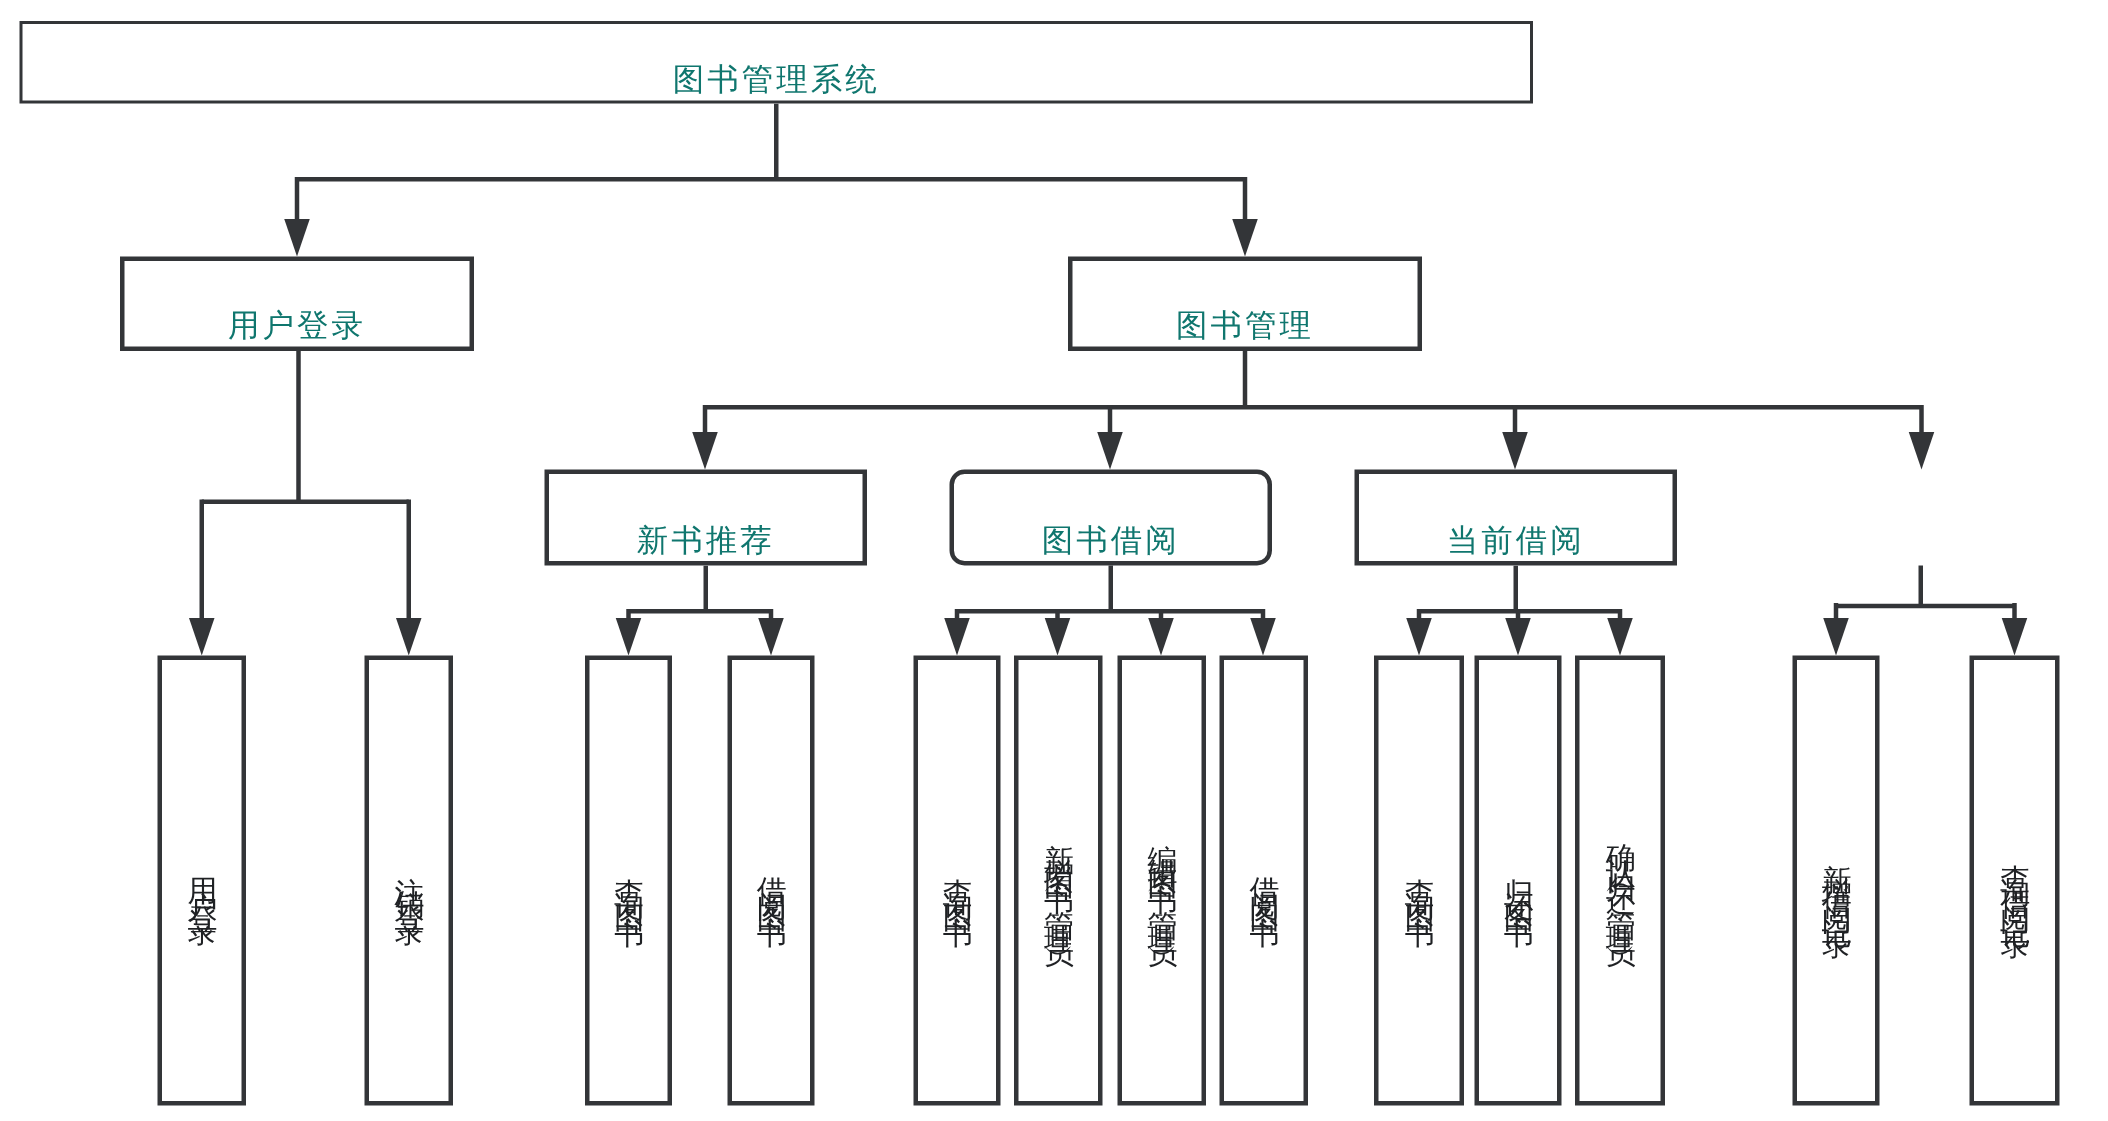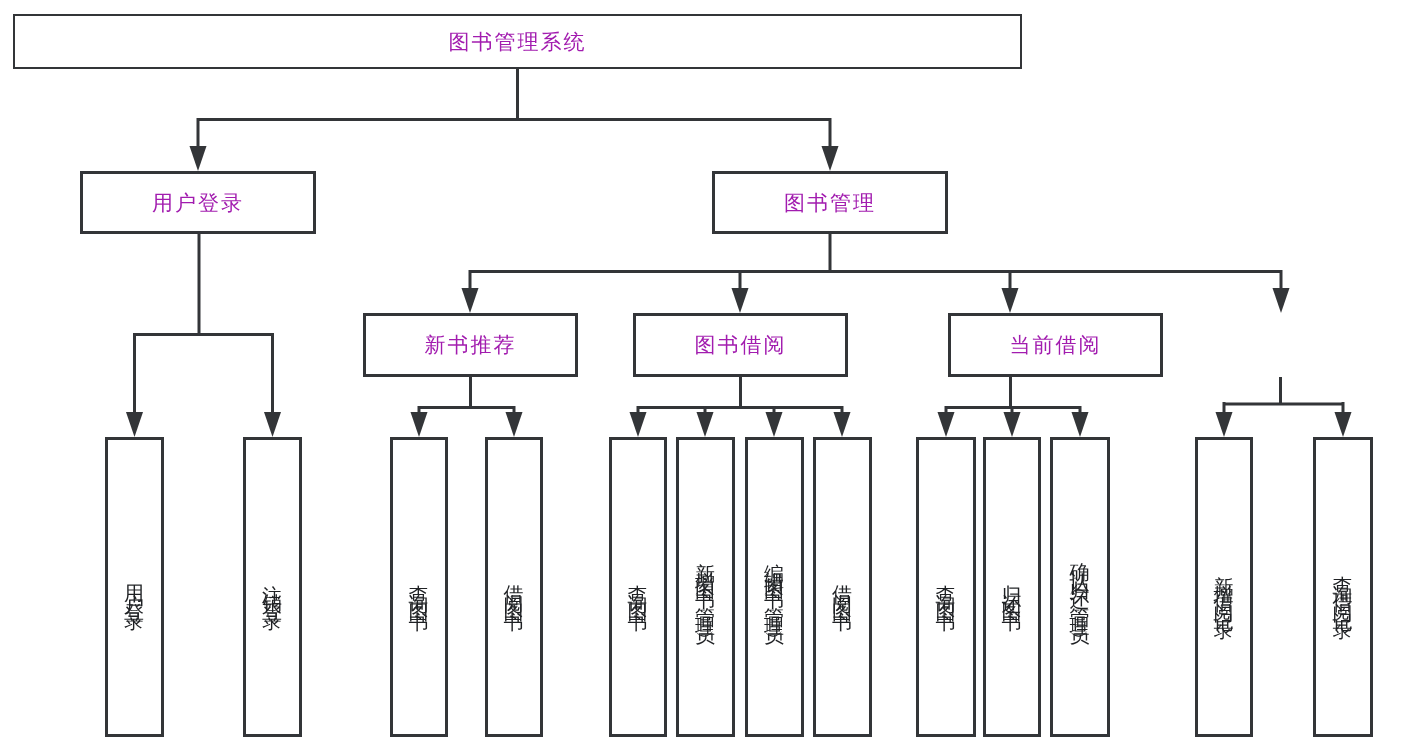--- a/index.html
+++ b/index.html
@@ -20,35 +20,35 @@
     left: 0;
     top: 0;
     pointer-events: none;
   }
   .box {
     position: absolute;
     box-sizing: border-box;
     border: 3px solid #333538;
     background: #ffffff;
     display: flex;
-    align-items: center;
+    align-items: flex-end;
     justify-content: center;
-    color: #a21caf;
+    color: #0f766e;
   }
   .box.hlabel {
     font-size: 21px;
     letter-spacing: 2px;
     white-space: nowrap;
   }
   .root   { left: 13px;  top: 14px;  width: 1009px; height: 55px; border-width: 2px; }
   .n-user { left: 80px;  top: 171px; width: 236px;  height: 63px; }
   .n-book { left: 712px; top: 171px; width: 236px;  height: 63px; }
   .n-rec  { left: 363px; top: 313px; width: 215px;  height: 64px; }
-  .n-bor  { left: 633px; top: 313px; width: 215px;  height: 64px; }
-  .n-cur  { left: 948px; top: 313px; width: 215px;  height: 64px; }
+  .n-bor  { left: 633px; top: 313px; width: 215px;  height: 64px; border-radius: 10px; }
+  .n-cur  { left: 903px; top: 313px; width: 215px;  height: 64px; }
   .n-log  { left: 1173px;top: 313px; width: 215px;  height: 64px; }
   .leaf {
     position: absolute;
     top: 437px;
     height: 300px;
     box-sizing: border-box;
     border: 3px solid #333538;
     background: #ffffff;
     display: flex;
     align-items: center;

